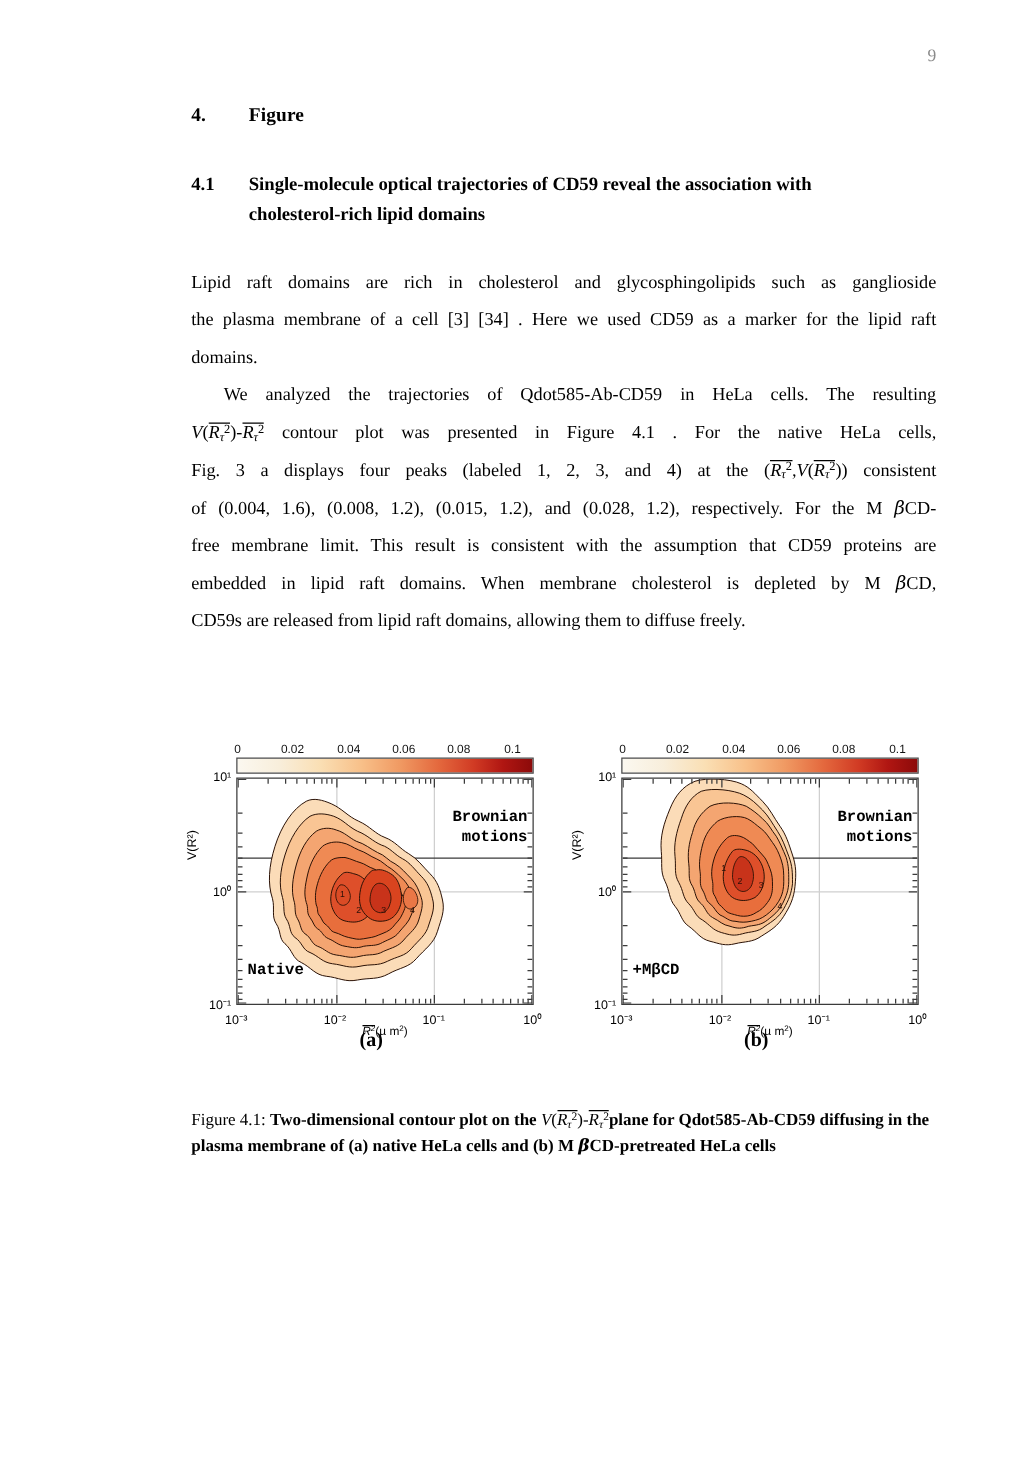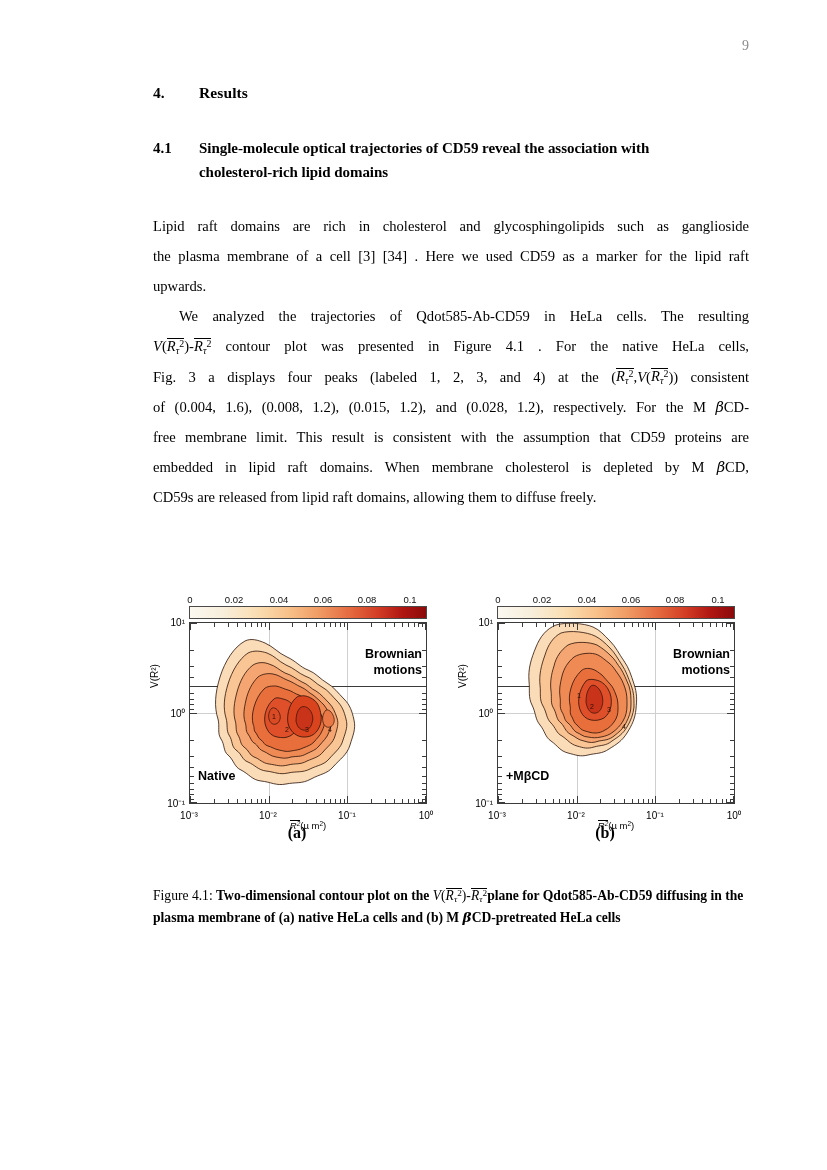--- a/index.html
+++ b/index.html
@@ -253,21 +253,21 @@
   .sans-ovl {
     border-top: 1px solid #000;
     display: inline-block;
     line-height: 1.05;
     font-style: italic;
   }
 
   
   .annot {
     position: absolute;
-    font-family: Liberation Sans, sans-serif;
+    font-family: Liberation Mono, monospace;
     font-weight: bold;
     font-size: 12.5px;
     line-height: 1.25;
     color: #000;
   }
   .annot.brownian { right: 4px; top: 24px; text-align: right; }
   .annot.cond { left: 8px; bottom: 18px; }
 
   .peak-num {
     position: absolute;
@@ -305,35 +305,35 @@
 <body>
 
 <div class="page">
 
   <div class="page-number">9</div>
 
   <div class="content">
 
     <div class="h-section">
       <span class="num">4.</span>
-      <span>Results</span>
+      <span>Figure</span>
     </div>
 
     <div class="h-sub">
       <span class="num">4.1</span>
       <span class="txt">
         <span class="l1">Single-molecule optical trajectories of CD59 reveal the association with</span>
         <span class="l2">cholesterol-rich lipid domains</span>
       </span>
     </div>
 
     <p class="body-par">
       <span class="jline">Lipid raft domains are rich in cholesterol and glycosphingolipids such as ganglioside</span>
       <span class="jline">the plasma membrane of a cell [3] [34] . Here we used CD59 as a marker for the lipid raft</span>
-      <span class="jline-last">upwards.</span>
+      <span class="jline-last">domains.</span>
     </p>
 
     <p class="body-par">
       <span class="jline" style="padding-left:26px;">We analyzed the trajectories of Qdot585-Ab-CD59 in HeLa cells. The resulting</span>
 
       <span class="jline"><span class="math"><span class="mi">V</span>(<span class="ovl"><span class="mi">R</span><span class="sub">τ</span><span class="sup">2</span></span>)-<span class="ovl"><span class="mi">R</span><span class="sub">τ</span><span class="sup">2</span></span></span> <span>contour plot was presented in Figure 4.1 . For the native HeLa cells,</span></span>
 
       <span class="jline"><span>Fig. 3 a displays four peaks (labeled 1, 2, 3, and 4) at the</span> <span class="math">(<span class="ovl"><span class="mi">R</span><span class="sub">τ</span><span class="sup">2</span></span>,<span class="mi">V</span>(<span class="ovl"><span class="mi">R</span><span class="sub">τ</span><span class="sup">2</span></span>))</span> <span>consistent</span></span>
 
       <span class="jline"><span>of (0.004, 1.6), (0.008, 1.2), (0.015, 1.2), and (0.028, 1.2), respectively. For the M </span><span class="greek">β</span><span>CD-</span></span>

